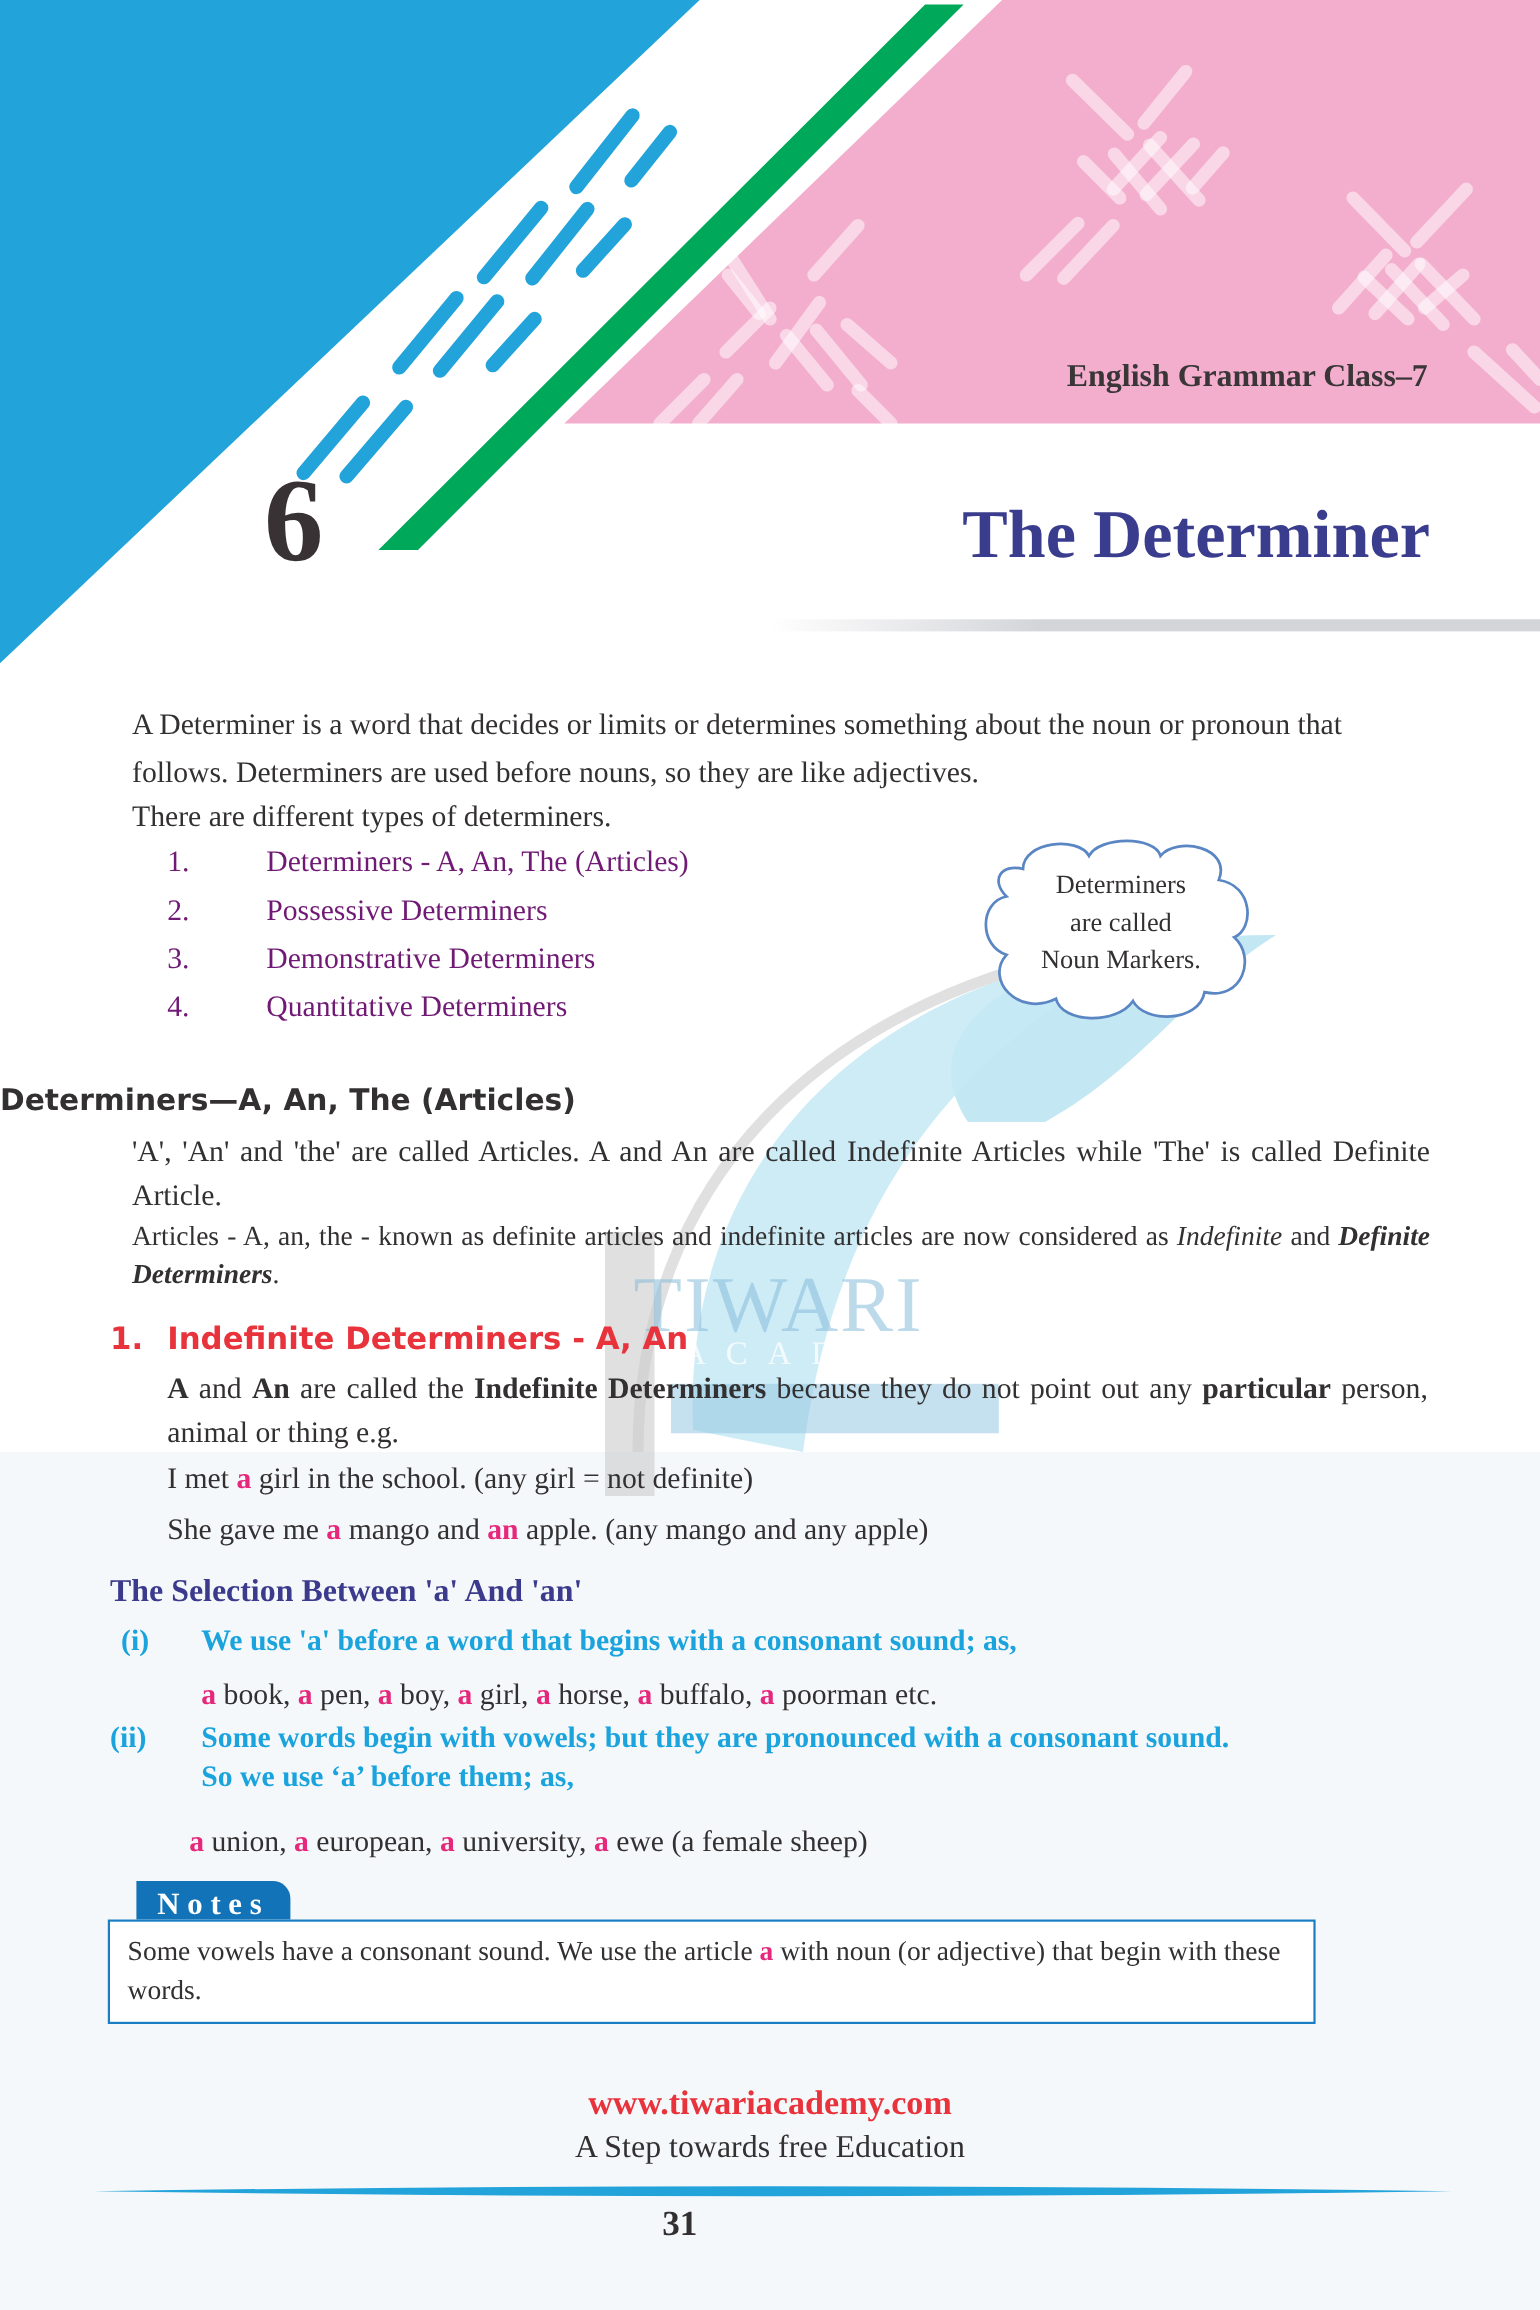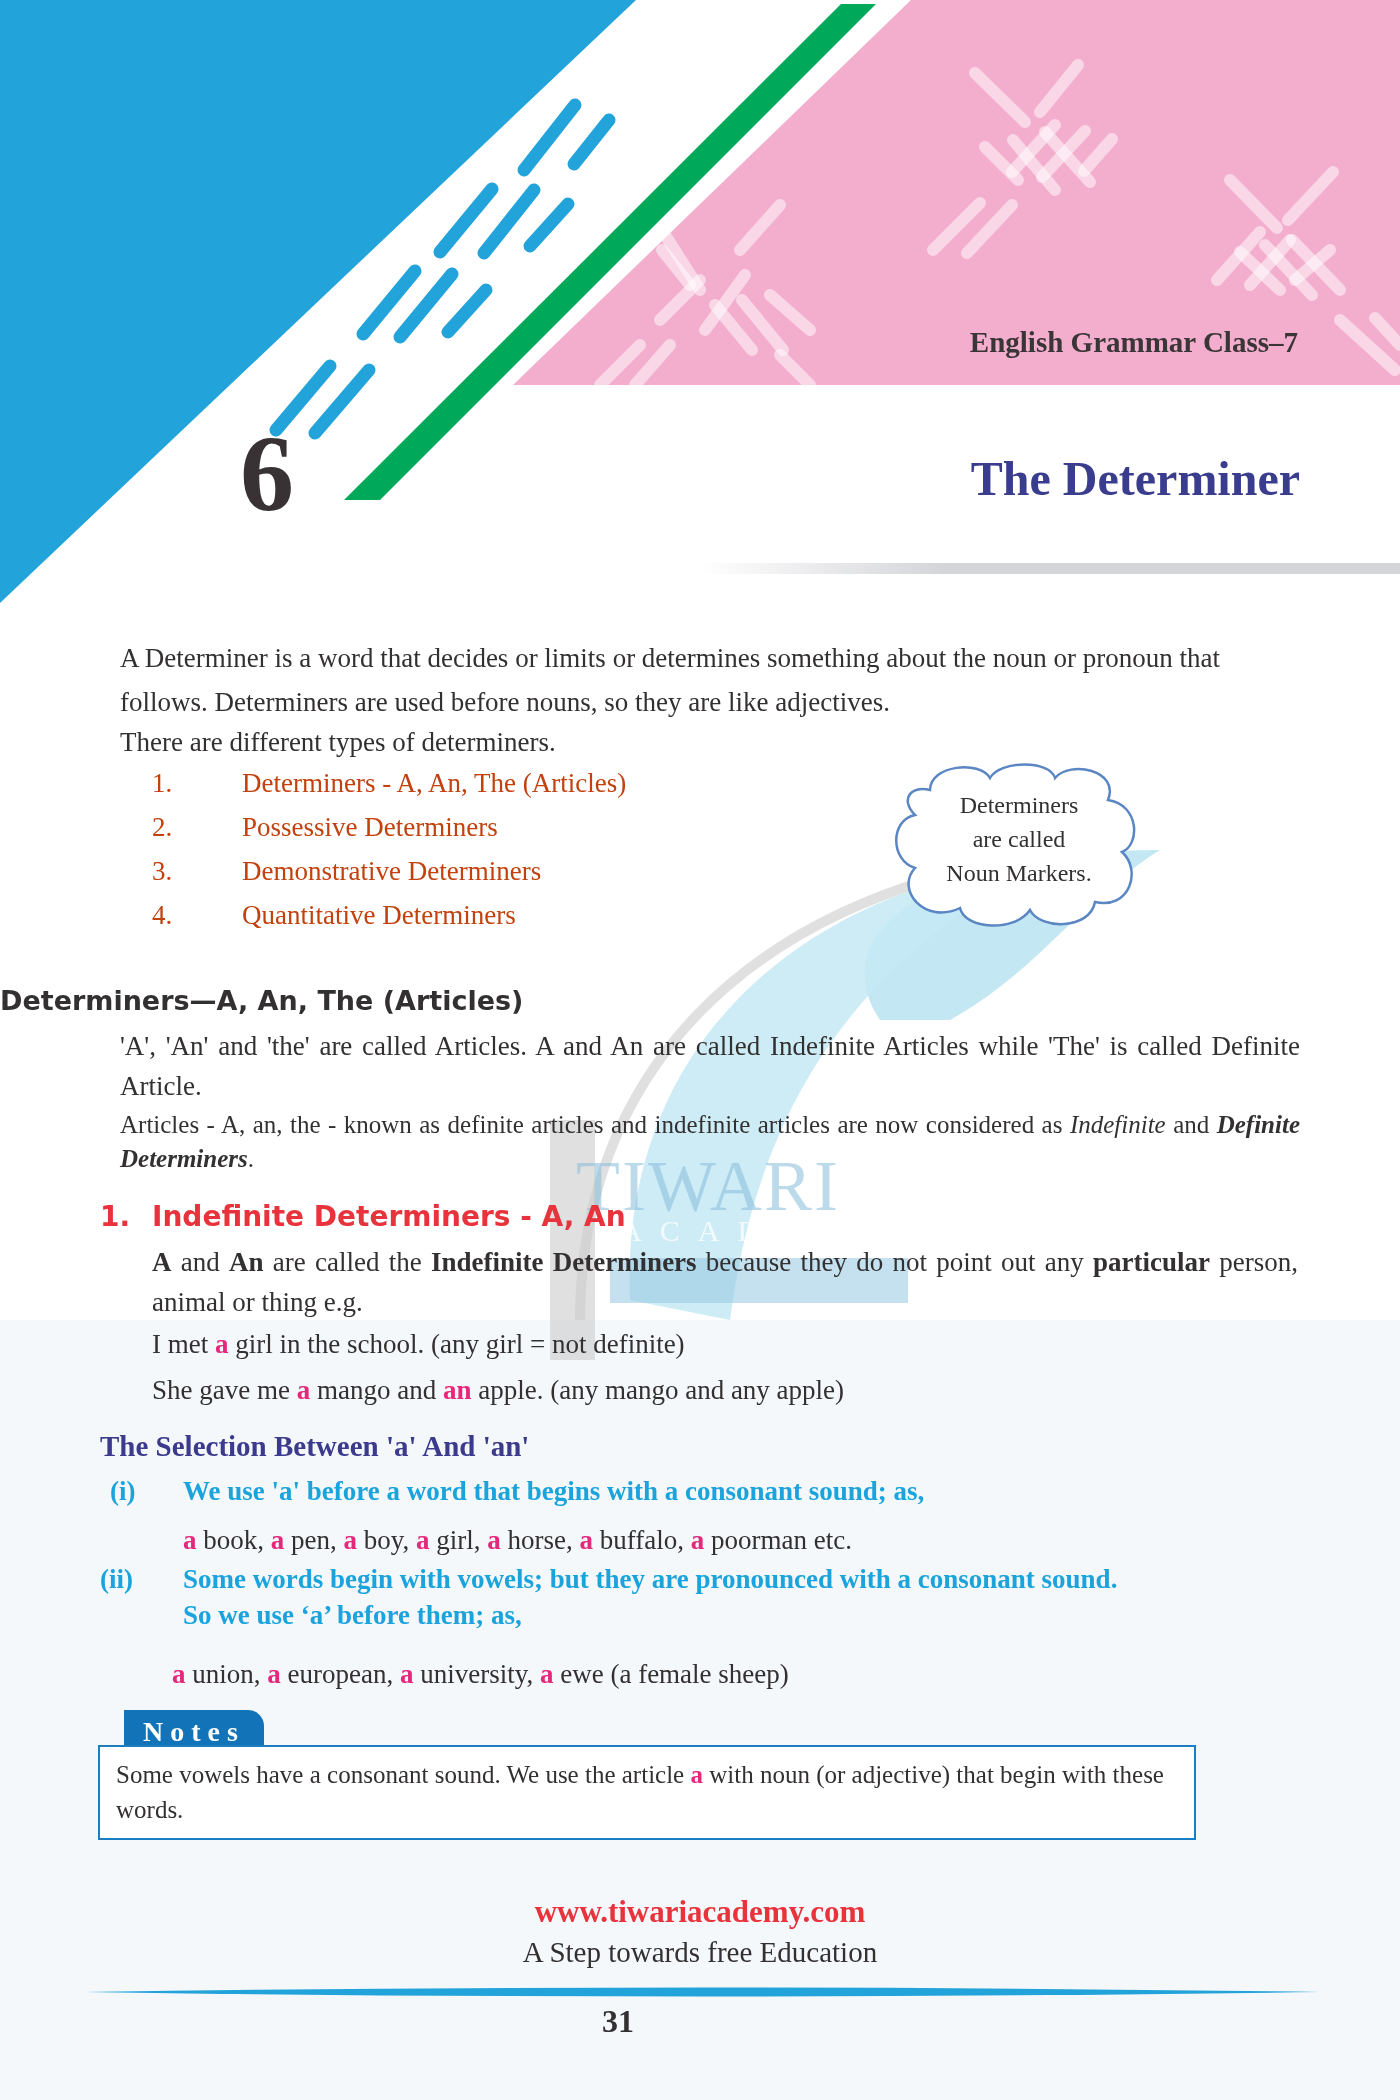--- a/index.html
+++ b/index.html
@@ -15,31 +15,31 @@
     .book-title {
       position: absolute; right: 102px; top: 326px;
       font-family: "Liberation Serif", serif; font-weight: bold; font-size: 29px; color: #3a3536;
     }
     .chapter-num {
       position: absolute; left: 240px; top: 420px;
       font-family: "Liberation Serif", serif; font-weight: bold; font-size: 108px; color: #383234; line-height: 1;
     }
     .chapter-title {
       position: absolute; right: 100px; top: 455px;
-      font-family: "Liberation Serif", serif; font-weight: bold; font-size: 48px; color: #3a3c8e; line-height: 1;
+      font-family: "Liberation Serif", serif; font-weight: bold; font-size: 62px; color: #3a3c8e; line-height: 1;
     }
     .title-rule {
       position: absolute; left: 700px; top: 563px; width: 700px; height: 11px;
       background: linear-gradient(90deg, #ffffff 0%, #d4d5d9 35%, #d4d5d9 100%);
     }
     .para {
       position: absolute; left: 120px; width: 1180px;
       font-family: "Liberation Serif", serif; font-size: 27px; line-height: 44px; color: #333031;
     }
-    .list-item { position: absolute; left: 152px; font-family: "Liberation Serif", serif; font-size: 27px; color: #c2410c; }
+    .list-item { position: absolute; left: 152px; font-family: "Liberation Serif", serif; font-size: 27px; color: #701a75; }
     .list-item .num { display: inline-block; width: 90px; }
     .cloud { position: absolute; left: 890px; top: 760px; width: 258px; height: 170px; }
     .cloud-text {
       position: absolute; left: 890px; top: 788px; width: 258px; text-align: center;
       font-family: "Liberation Serif", serif; font-size: 24px; line-height: 34px; color: #333031;
     }
     .section-heading {
       position: absolute; left: 0; width: 1400px; top: 985px;
       font-family: "DejaVu Sans", sans-serif; font-weight: bold; font-size: 27px; color: #333031;
     }

